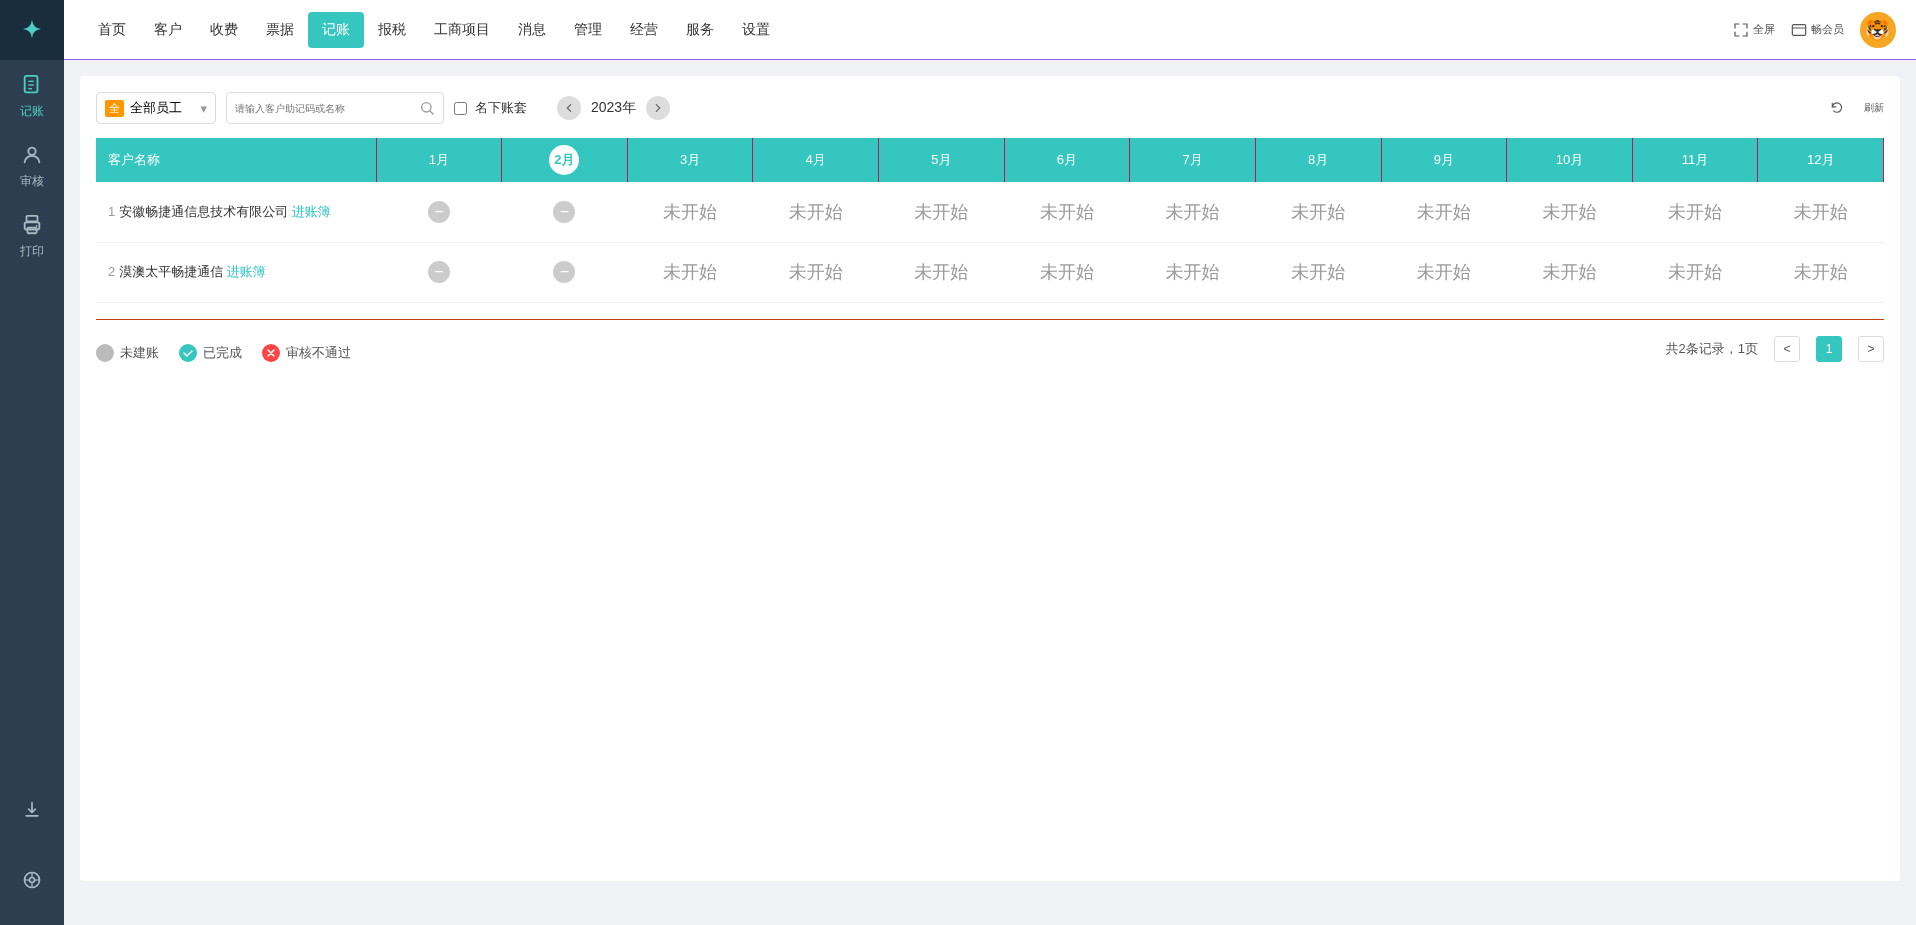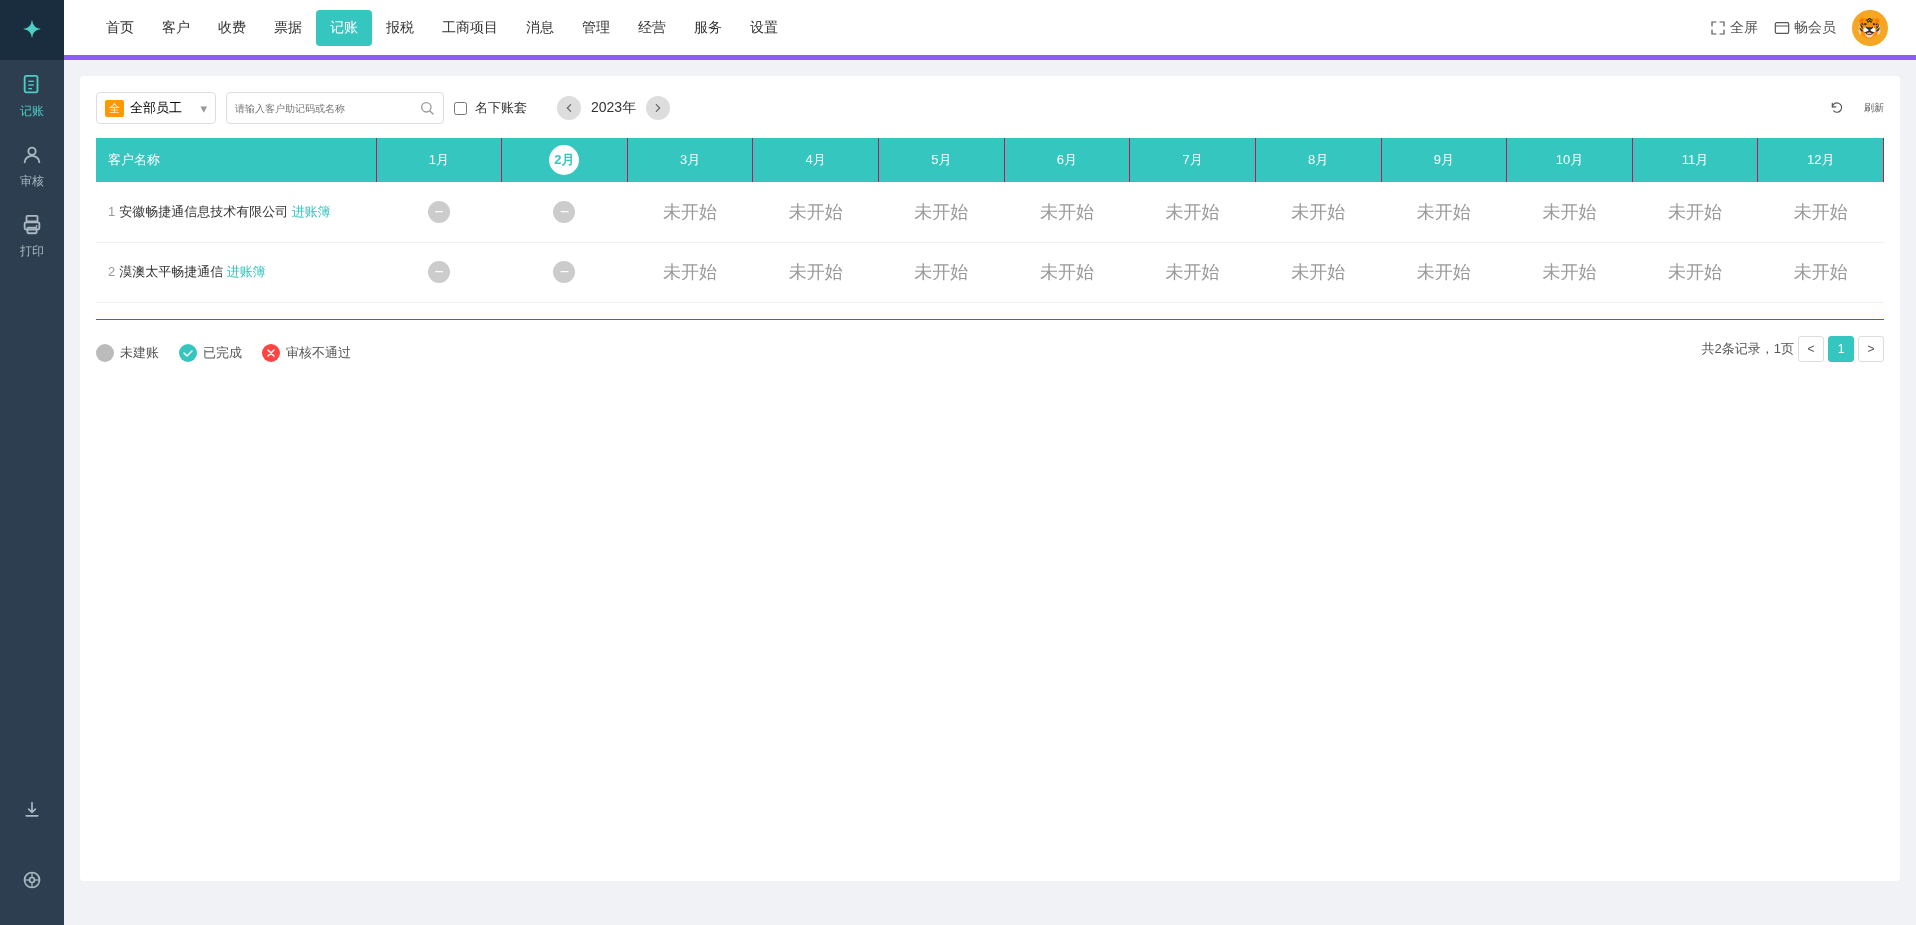--- a/index.html
+++ b/index.html
@@ -56,22 +56,22 @@
       flex: 1;
       overflow: hidden;
     }
 
     
     .topnav {
       height: 60px;
       background: #fff;
       display: flex;
       align-items: center;
-      padding: 0 28px;
-      border-bottom: 5px solid #8b5cf6;
+      padding: 0 20px;
+      border-bottom: 1px solid #8b5cf6;
       flex-shrink: 0;
     }
     .nav-item {
       padding: 0 14px;
       height: 60px;
       display: flex;
       align-items: center;
       cursor: pointer;
       color: #333;
       font-size: 14px;
@@ -88,21 +88,21 @@
       display: flex;
       align-items: center;
       gap: 16px;
     }
     .nav-right-btn {
       display: flex;
       align-items: center;
       gap: 4px;
       cursor: pointer;
       color: #555;
-      font-size: 14px;
+      font-size: 11px;
     }
     .avatar {
       width: 36px;
       height: 36px;
       border-radius: 50%;
       background: #f5a623;
       display: flex;
       align-items: center;
       justify-content: center;
       font-size: 20px;
@@ -281,21 +281,21 @@
       display: inline-block;
     }
     .legend-dot.grey { background: #bbb; }
     .legend-dot.teal { background: #36c6c0; display: flex; align-items: center; justify-content: center; }
     .legend-dot.red { background: #f44; display: flex; align-items: center; justify-content: center; }
 
     .pagination {
       margin-left: auto;
       display: flex;
       align-items: center;
-      gap: 4px;
+      gap: 16px;
       font-size: 13px;
       color: #555;
     }
     .page-btn {
       width: 26px;
       height: 26px;
       border: 1px solid #ddd;
       border-radius: 3px;
       display: flex;
       align-items: center;

